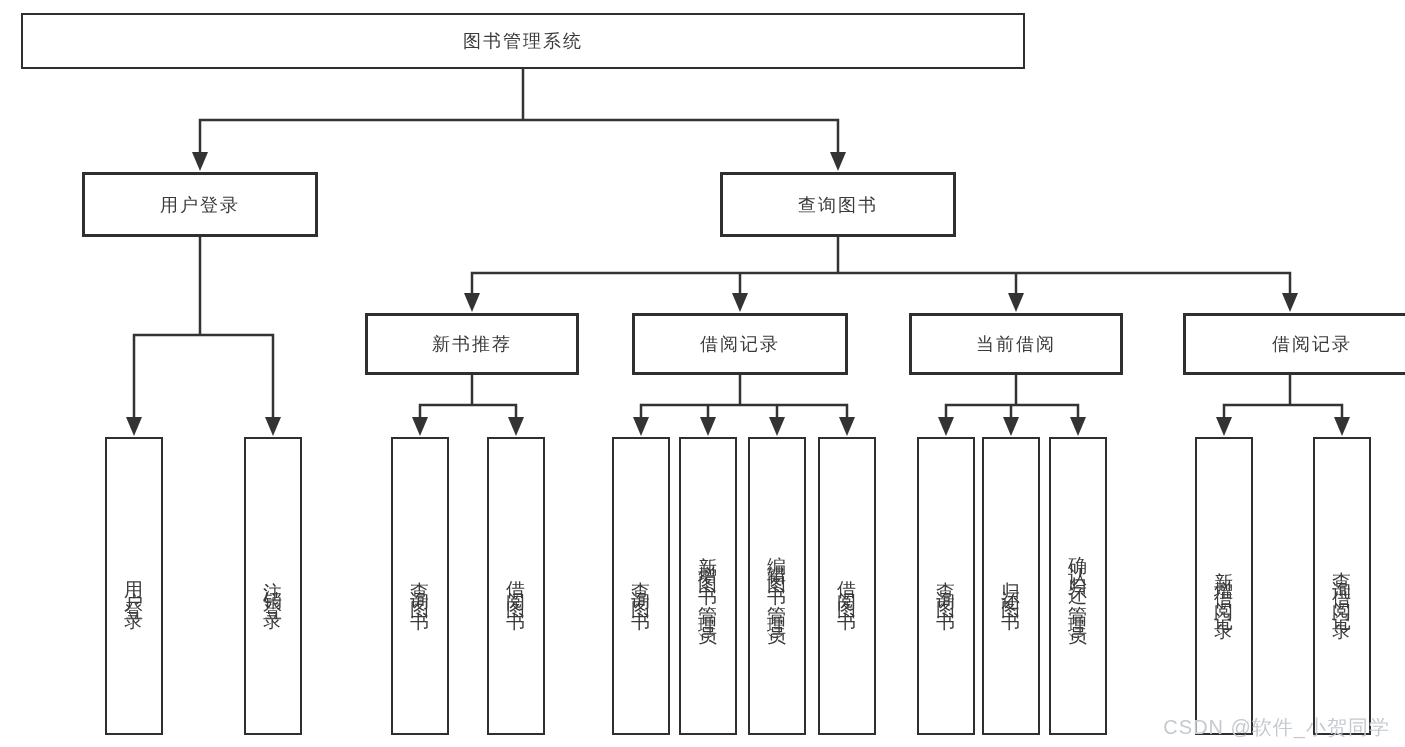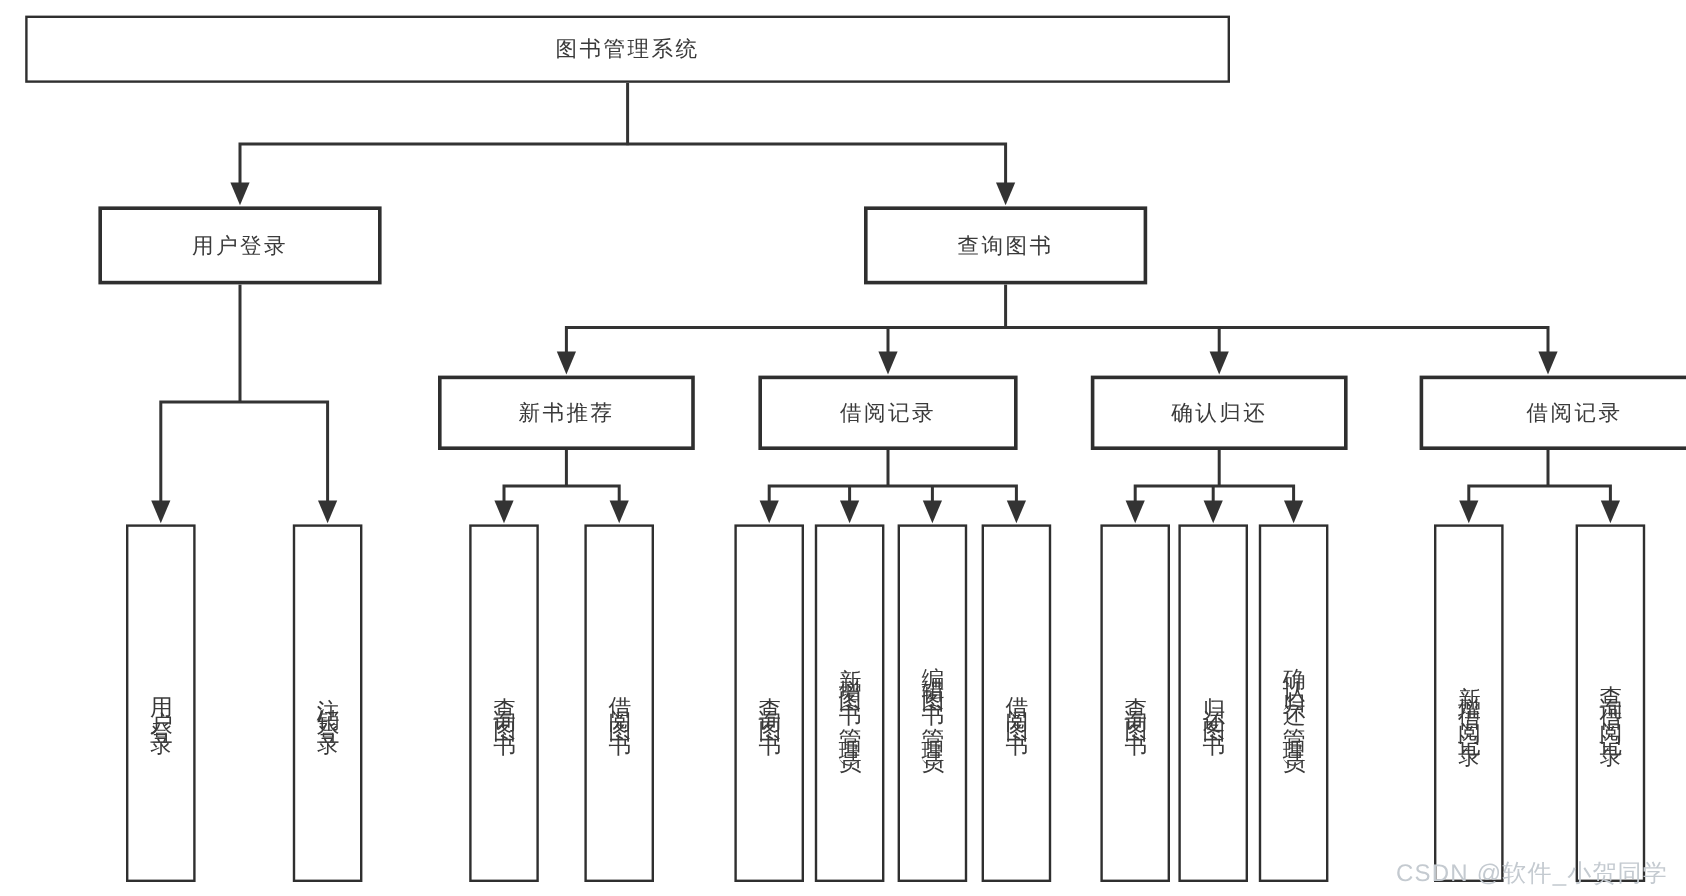--- a/index.html
+++ b/index.html
@@ -141,21 +141,21 @@
     <span class="hlabel">查询图书</span>
   </div>
 
   <div class="node node-l3" style="left:365px;width:214px;">
     <span class="hlabel">新书推荐</span>
   </div>
   <div class="node node-l3" style="left:632px;">
     <span class="hlabel">借阅记录</span>
   </div>
   <div class="node node-l3" style="left:909px;width:214px;">
-    <span class="hlabel">确认归还</span>
+    <span class="hlabel">当前借阅</span>
   </div>
   <div class="node node-l3" style="left:1183px;width:258px;">
     <span class="hlabel">借阅记录</span>
   </div>
 
   <div class="node node-leaf" style="left:105px;">
     <span class="vlabel">用户登录</span>
   </div>
   <div class="node node-leaf" style="left:244px;">
     <span class="vlabel">注销登录</span>

